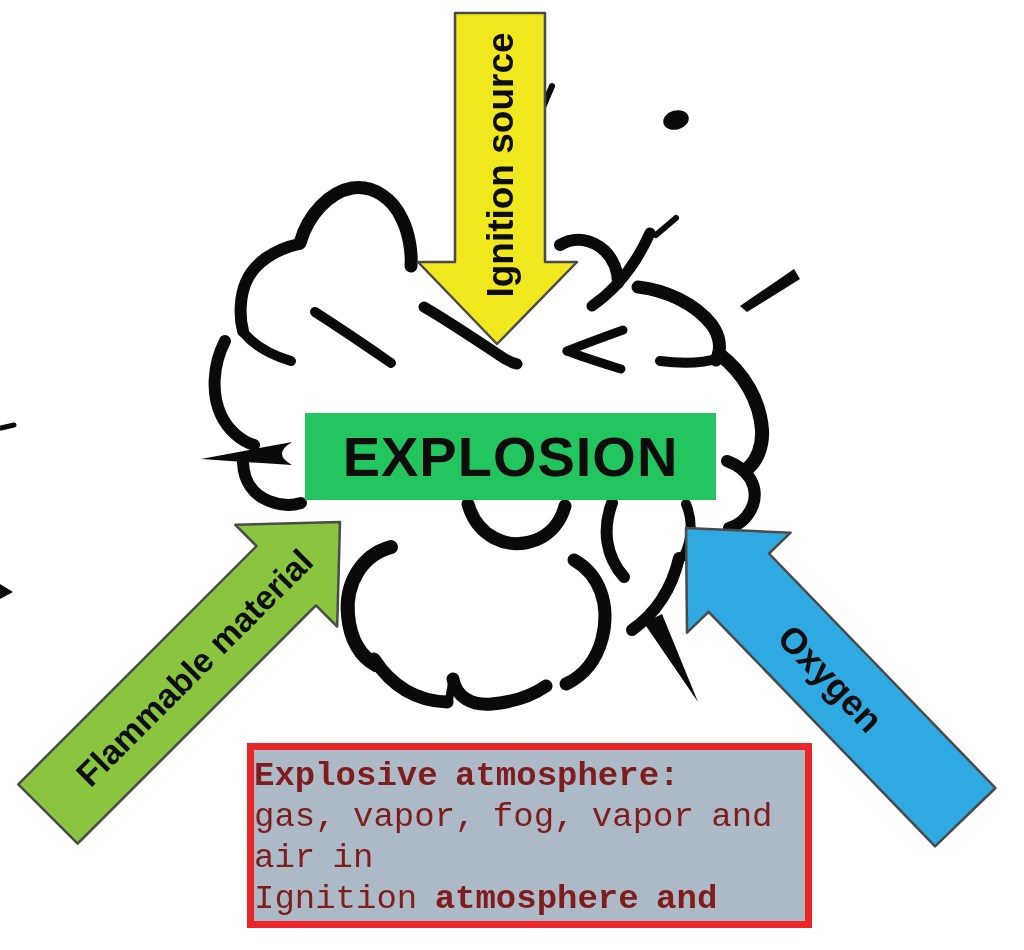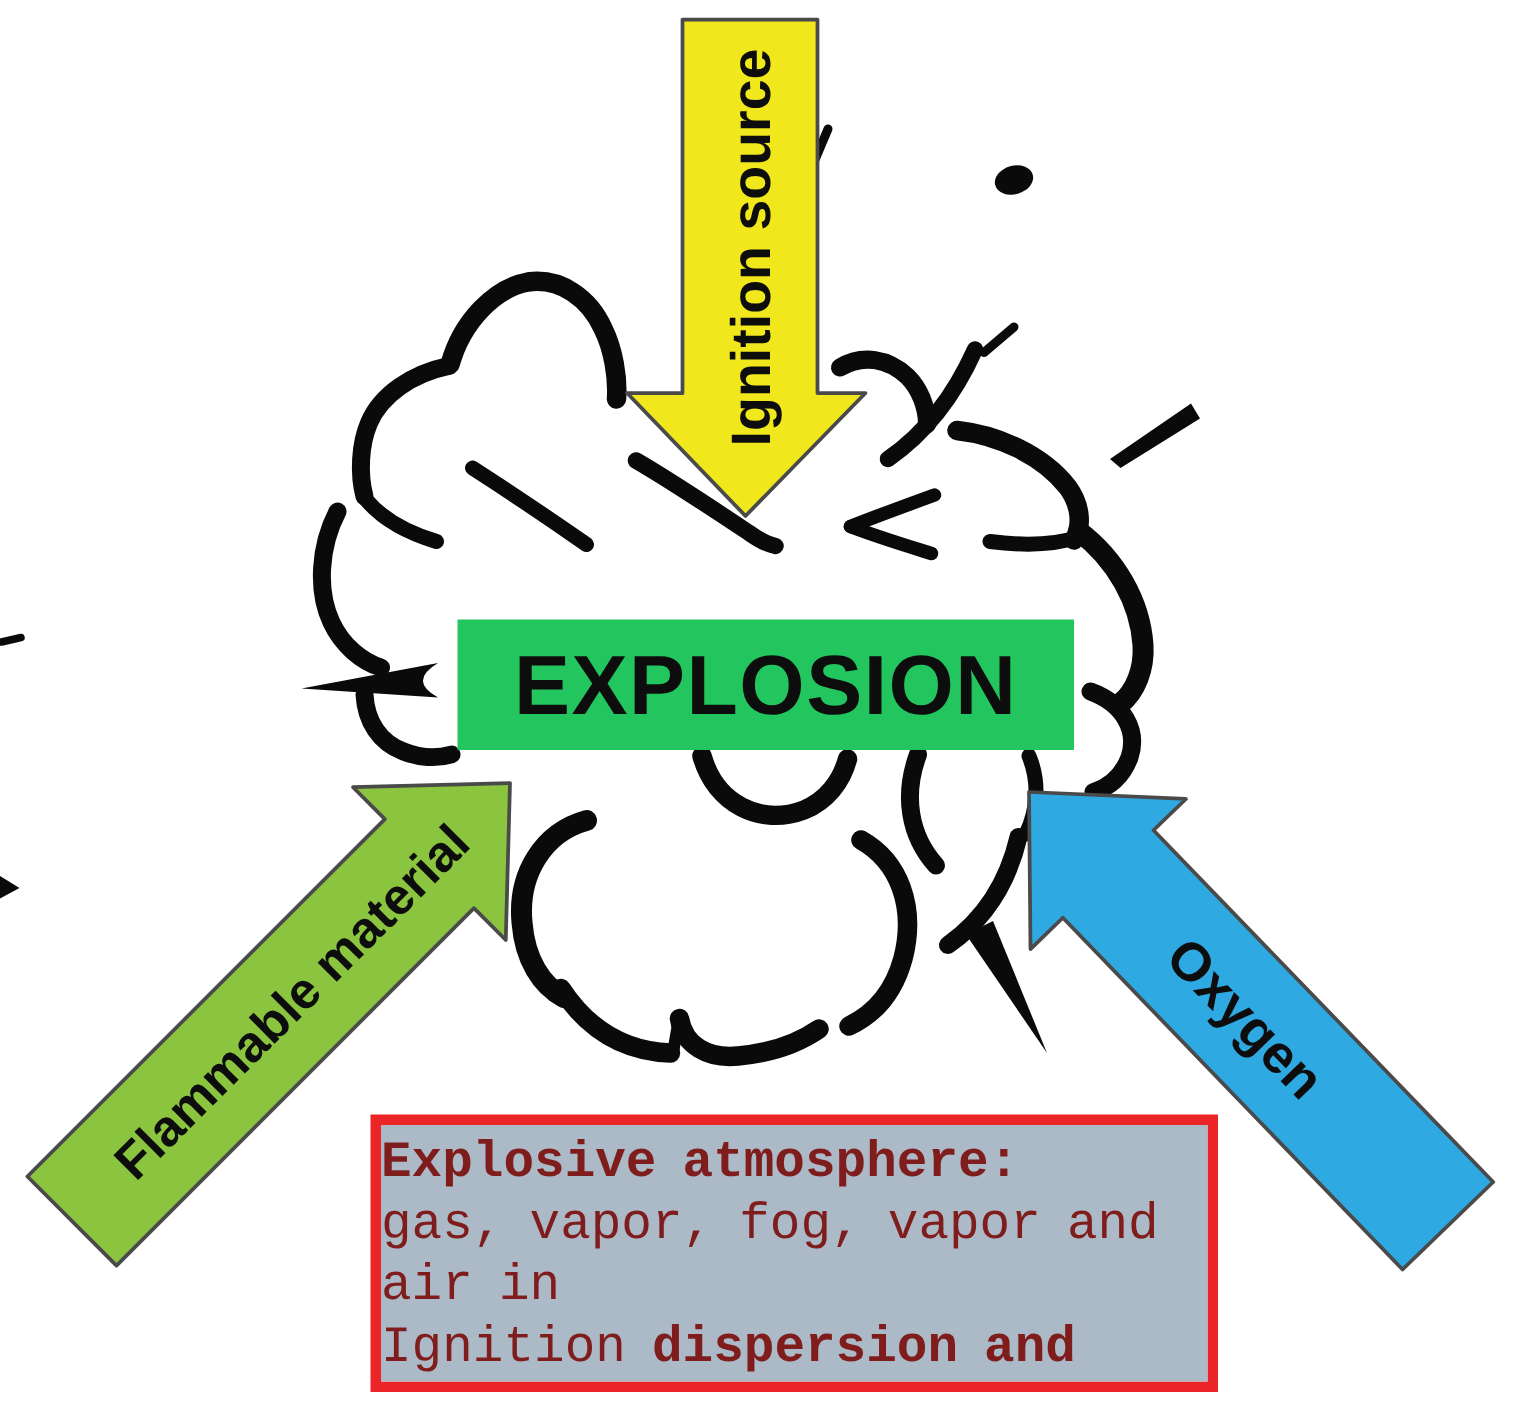--- a/index.html
+++ b/index.html
@@ -99,17 +99,17 @@
   </svg>
 
   <div class="explosion-box" style="background: #22c55e;">
     <span class="label">EXPLOSION</span>
   </div>
 
   <div class="atm-box" style="border-color: rgb(235, 36, 40);">
     <div class="atm-inner" style="background: rgb(172, 186, 199);">
       <div class="b">Explosive atmosphere:</div>
       <div>gas, vapor, fog, vapor and air in</div>
-      <div><span>Ignition </span><span class="b">dispersion and</span></div>
+      <div><span>Ignition </span><span class="b">atmosphere and</span></div>
     </div>
   </div>
 
 </div>
 
 </body></html>

